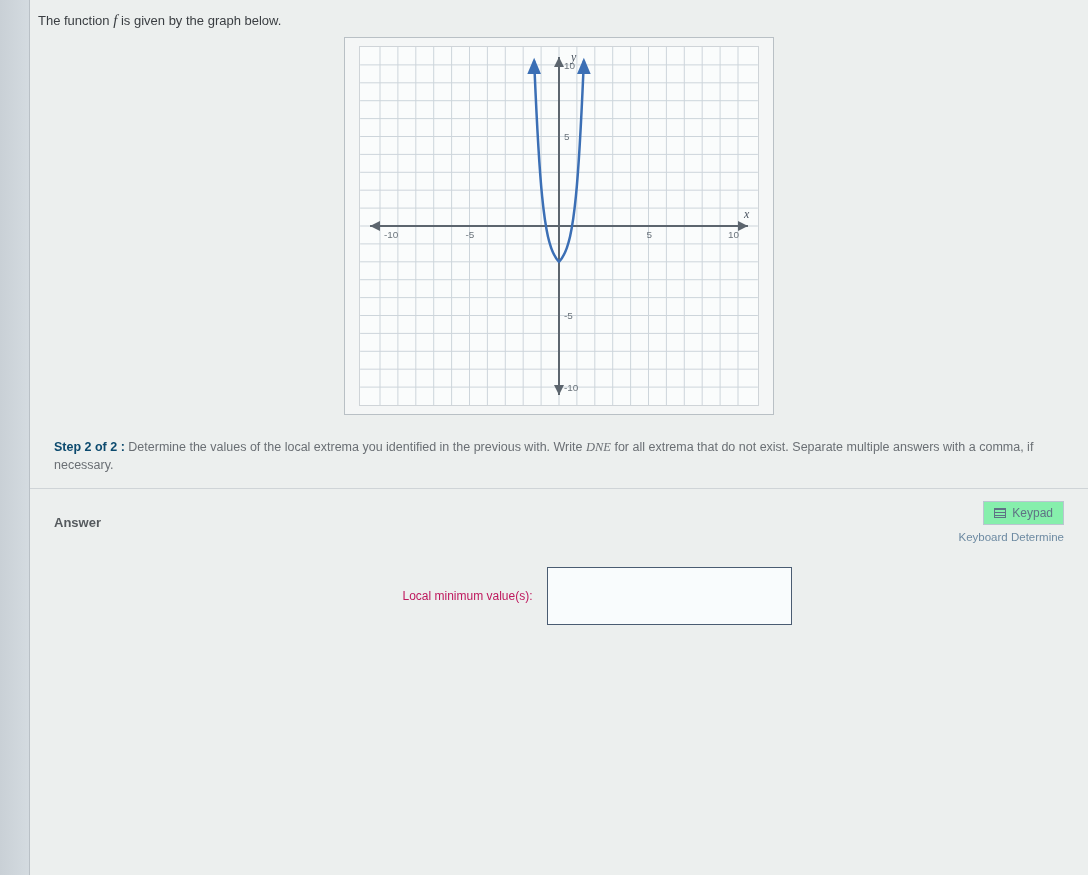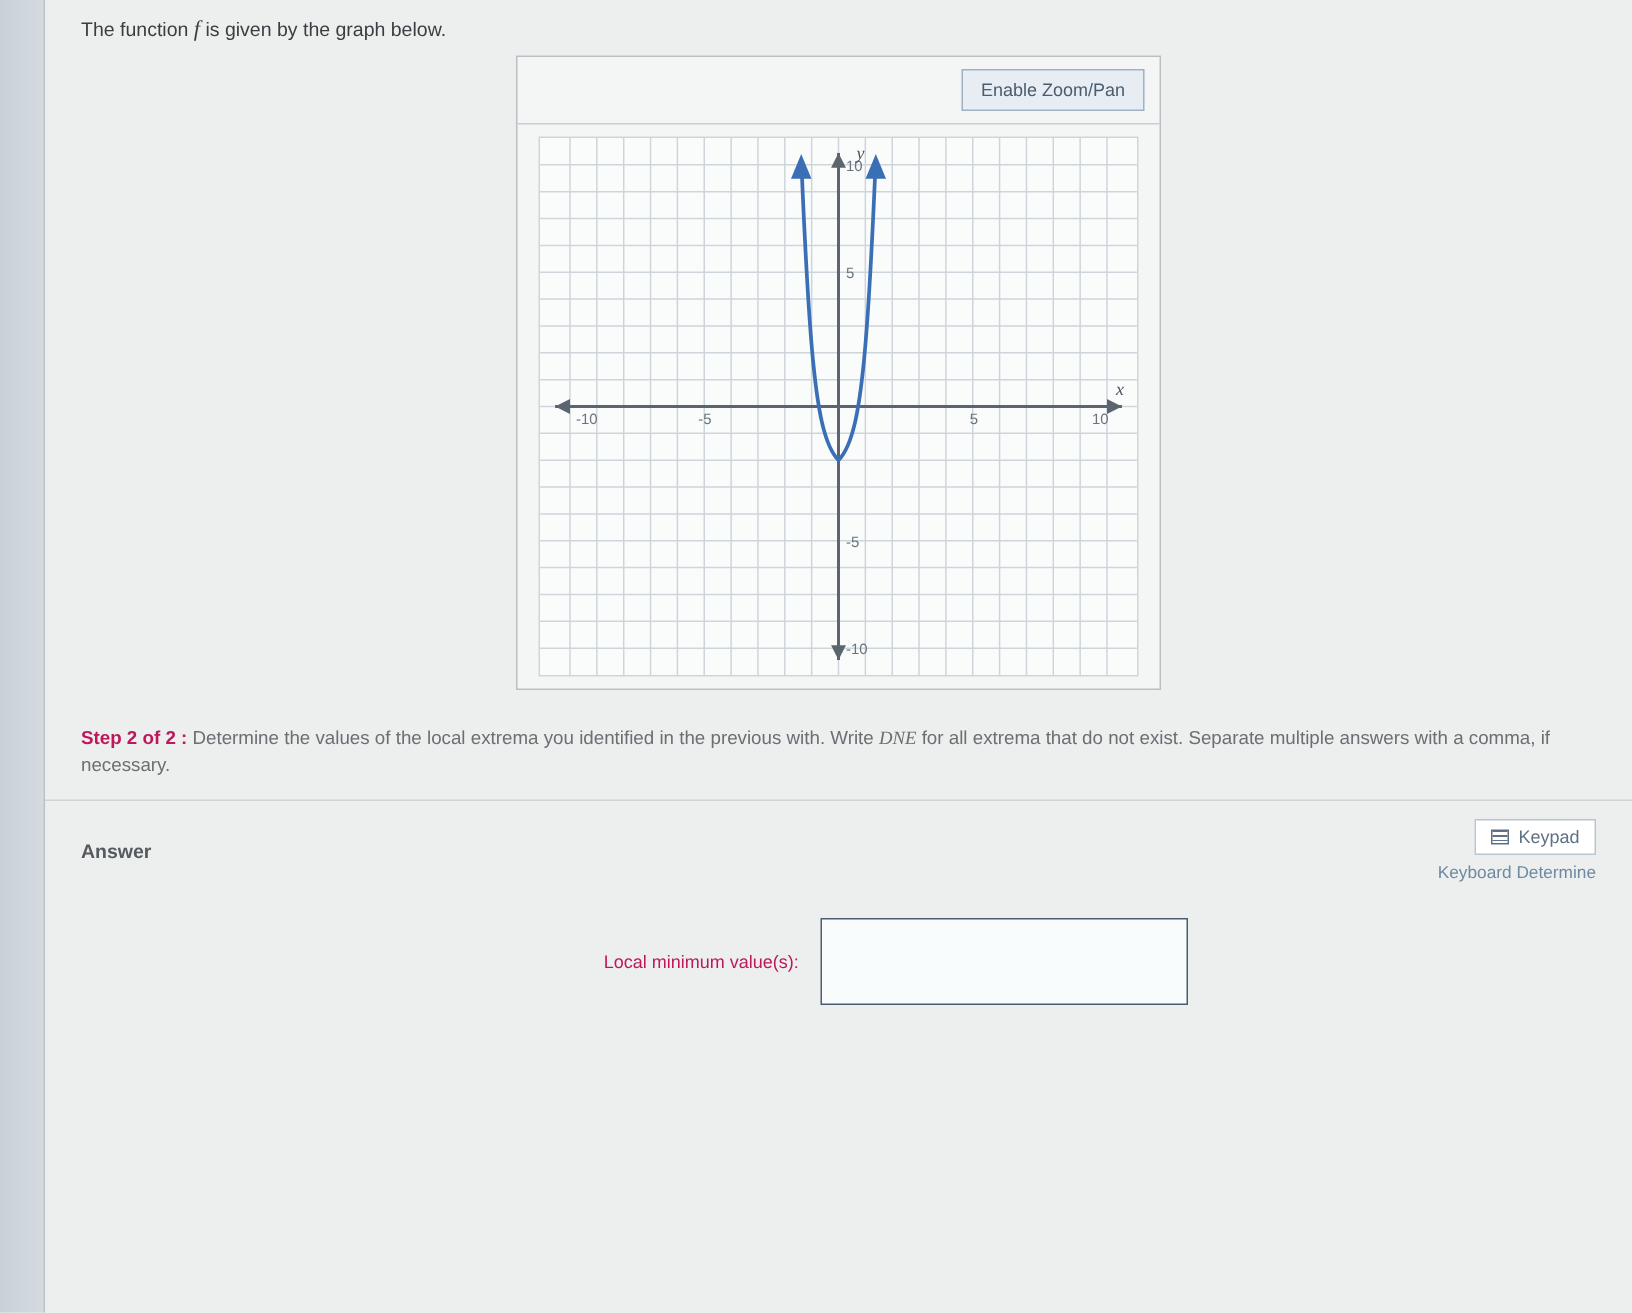--- a/index.html
+++ b/index.html
@@ -14,21 +14,21 @@
   .left-bar {
     position: absolute; left: 0; top: 0; width: 30px; height: 100%;
     background: linear-gradient(90deg,#c9d0d6,#d4dbe0);
     border-right: 1px solid #b9c0c6;
   }
   .page {
     position: absolute; left: 30px; top: 0; right: 0; bottom: 0;
     background: #ecefee;
   }
   .question-top {
-    padding: 12px 20px 8px 24px;
+    padding: 12px 20px 8px 8px;
     font-size: 13px; color: #3a3e42;
   }
   .question-top em { font-style: italic; font-family: 'Times New Roman', serif; font-size:15px;}
   .graph-wrap {
     width: 430px; margin: 0 auto 14px auto; position: relative;
     border: 1px solid #b9c0c5; background: #f4f6f6;
     padding-bottom: 8px;
   }
   .zoom-row {
     display:flex; justify-content:flex-end; padding:8px 10px 8px 10px;
@@ -39,33 +39,33 @@
     font-size:12px; padding:6px 12px; cursor:pointer;
   }
   .graph-box {
     width: 400px; height: 360px; margin: 8px auto 0 auto;
     border:1px solid #cfd4d8; background:#fafcfc; position:relative;
   }
   .graph-box svg { width:100%; height:100%; display:block;}
   .step-text {
     padding: 10px 24px 14px 24px; font-size: 12.5px; color:#6a6f74; line-height:1.4;
   }
-  .step-text b { color:#be185d; font-weight:bold;}
+  .step-text b { color:#0c4a6e; font-weight:bold;}
   .step-text em { font-style: italic; font-family: Liberation Serif, serif;}
   hr.divider { border:none; border-top:1px solid #cfd4d7;}
   .answer-row {
     display:flex; justify-content:space-between; align-items:center;
     padding: 12px 24px 4px 24px;
     gap: 44px;
   }
   .answer-label { font-size:13px; color:#555a5e; font-weight:bold;}
   .right-tools { text-align:right;}
   .keypad-btn {
     display:inline-flex; align-items:center; gap:6px;
-    background:#ffffff; border:1px solid #b9c6d0; color:#5f7285;
+    background:#86efac; border:1px solid #b9c6d0; color:#5f7285;
     font-size:12px; padding:4px 10px; cursor:pointer;
   }
   .key-icon { display:inline-block; width:12px; height:10px;
     background: repeating-linear-gradient(#5f7285,#5f7285 1px,transparent 1px,transparent 3px);
     border:1px solid #5f7285;}
   .kb-shortcuts { font-size:11.5px; color:#6d8aa2; margin-top:6px; cursor:pointer;}
   .inputs-area { padding: 20px 24px 40px 24px;}
   .input-row { display:flex; align-items:center; justify-content:center; margin-bottom:18px;}
   .input-label { width: 220px; text-align:right; padding-right:14px; font-size:12px; color:#be185d;}
   .answer-input {
@@ -78,23 +78,20 @@
 
 <div class="left-bar"></div>
 
 <div class="page">
 
   <div class="question-top">
     <span>The function </span><em>f</em><span> is given by the graph below.</span>
   </div>
 
   <div class="graph-wrap">
-    <div class="zoom-row">
-      <button class="zoom-btn">Enable Zoom/Pan</button>
-    </div>
     <div class="graph-box">
       <svg viewBox="0 0 400 360">
 
         <g stroke="#cdd5db" stroke-width="1">
           <line x1="20" y1="0" x2="20" y2="360"></line>
             <line x1="38" y1="0" x2="38" y2="360"></line>
           <line x1="56" y1="0" x2="56" y2="360"></line>
             <line x1="74" y1="0" x2="74" y2="360"></line>
           <line x1="92" y1="0" x2="92" y2="360"></line>
             <line x1="110" y1="0" x2="110" y2="360"></line>

